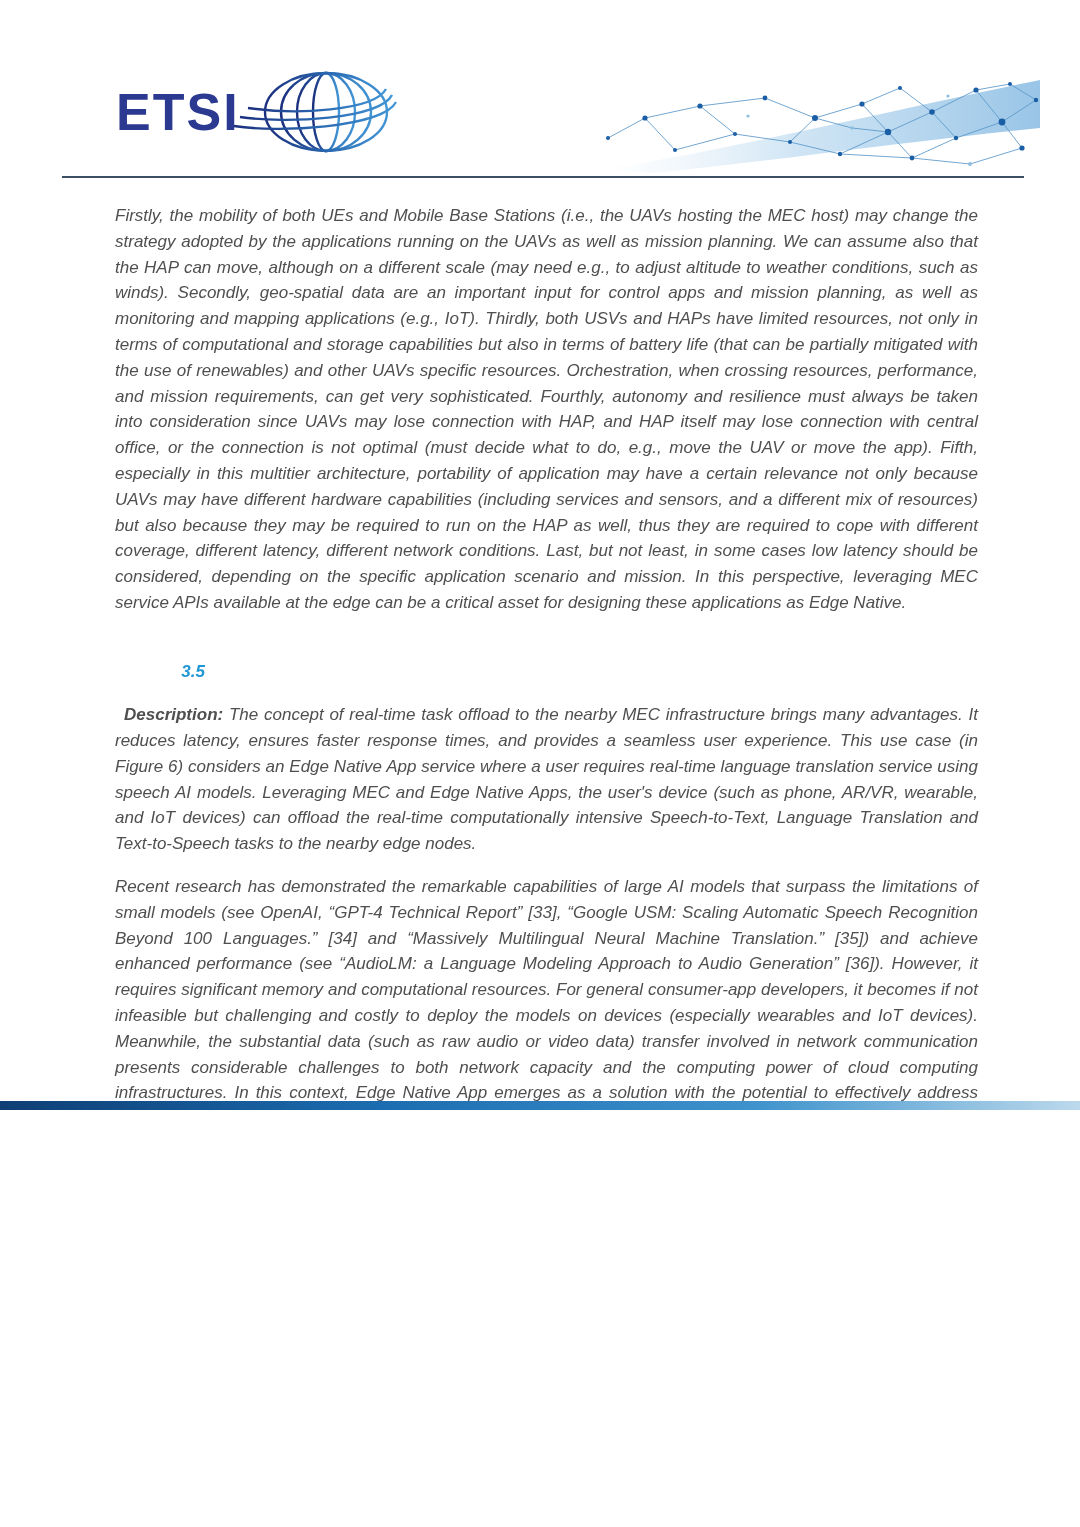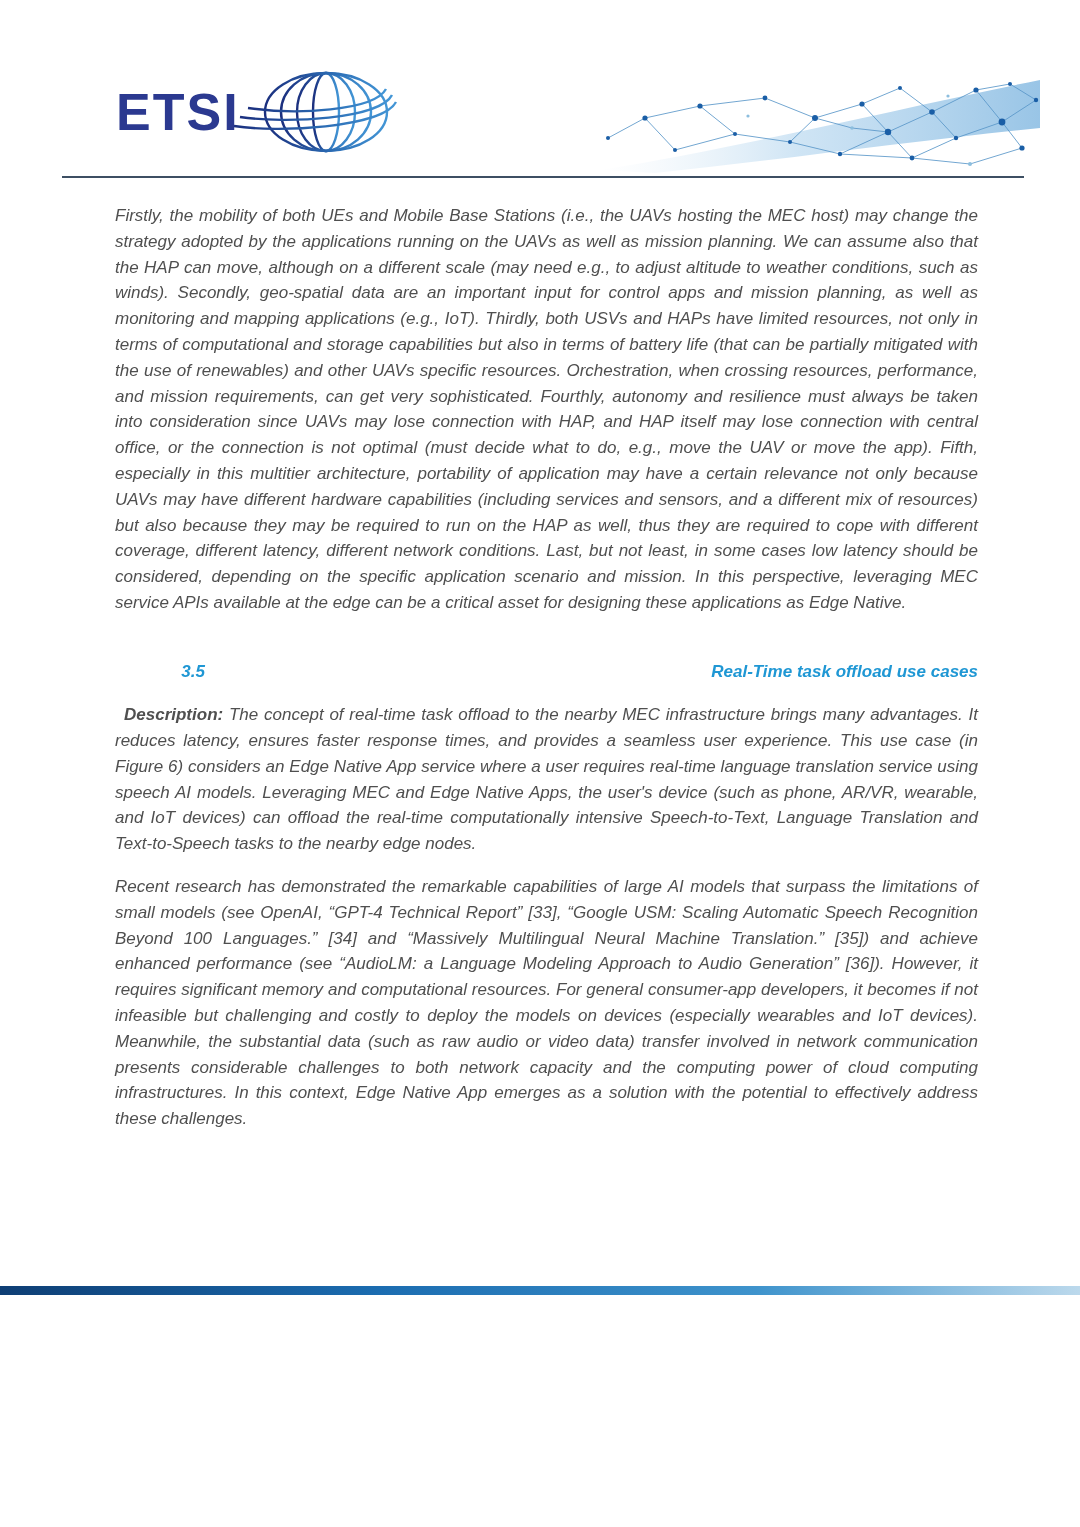--- a/index.html
+++ b/index.html
@@ -2,21 +2,21 @@
 <html><head>
 <meta charset="utf-8">
 <style>
   * { box-sizing: border-box; }
   html, body { margin: 0; padding: 0; background: #ffffff; }
   body { font-family: "Liberation Sans", sans-serif; }
 
   .page {
     position: relative;
     width: 1080px;
-    height: 1295px;
+    height: 1110px;
     background: #ffffff;
     overflow: hidden;
     margin: 0 auto;
   }
 
   
   .header { position: absolute; top: 0; left: 0; right: 0; height: 178px; }
 
   .logo {
     position: absolute;
@@ -211,21 +211,20 @@
 
     <div class="header-rule"></div>
   </header>
 
   <main class="content">
 
     <p>Firstly, the mobility of both UEs and Mobile Base Stations (i.e., the UAVs hosting the MEC host) may change the strategy adopted by the applications running on the UAVs as well as mission planning. We can assume also that the HAP can move, although on a different scale (may need e.g., to adjust altitude to weather conditions, such as winds). Secondly, geo-spatial data are an important input for control apps and mission planning, as well as monitoring and mapping applications (e.g., IoT). Thirdly, both USVs and HAPs have limited resources, not only in terms of computational and storage capabilities but also in terms of battery life (that can be partially mitigated with the use of renewables) and other UAVs specific resources. Orchestration, when crossing resources, performance, and mission requirements, can get very sophisticated. Fourthly, autonomy and resilience must always be taken into consideration since UAVs may lose connection with HAP, and HAP itself may lose connection with central office, or the connection is not optimal (must decide what to do, e.g., move the UAV or move the app). Fifth, especially in this multitier architecture, portability of application may have a certain relevance not only because UAVs may have different hardware capabilities (including services and sensors, and a different mix of resources) but also because they may be required to run on the HAP as well, thus they are required to cope with different coverage, different latency, different network conditions. Last, but not least, in some cases low latency should be considered, depending on the specific application scenario and mission. In this perspective, leveraging MEC service APIs available at the edge can be a critical asset for designing these applications as Edge Native.</p>
 
     <h2 class="section-heading">
       <span class="section-number">3.5</span>
-      <span class="section-title">Real-Time task offload use cases</span>
     </h2>
 
     <p><span class="desc-label">Description:</span> <span>The concept of real-time task offload to the nearby MEC infrastructure brings many advantages. It reduces latency, ensures faster response times, and provides a seamless user experience. This use case (in Figure 6) considers an Edge Native App service where a user requires real-time language translation service using speech AI models. Leveraging MEC and Edge Native Apps, the user's device (such as phone, AR/VR, wearable, and IoT devices) can offload the real-time computationally intensive Speech-to-Text, Language Translation and Text-to-Speech tasks to the nearby edge nodes.</span></p>
 
     <p>Recent research has demonstrated the remarkable capabilities of large AI models that surpass the limitations of small models (see OpenAI, “GPT-4 Technical Report” [33], “Google USM: Scaling Automatic Speech Recognition Beyond 100 Languages.” [34] and “Massively Multilingual Neural Machine Translation.” [35]) and achieve enhanced performance (see “AudioLM: a Language Modeling Approach to Audio Generation” [36]). However, it requires significant memory and computational resources. For general consumer-app developers, it becomes if not infeasible but challenging and costly to deploy the models on devices (especially wearables and IoT devices). Meanwhile, the substantial data (such as raw audio or video data) transfer involved in network communication presents considerable challenges to both network capacity and the computing power of cloud computing infrastructures. In this context, Edge Native App emerges as a solution with the potential to effectively address these challenges.</p>
 
   </main>
 
   <div class="footer-rule"></div>
 

